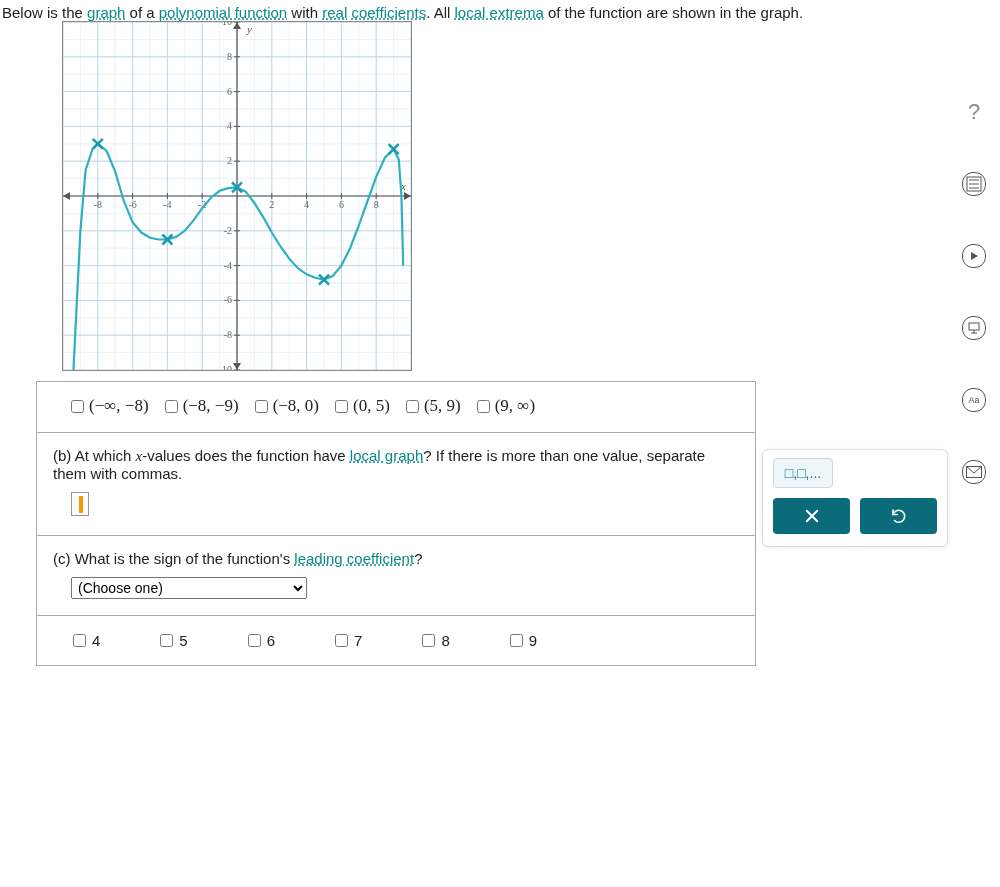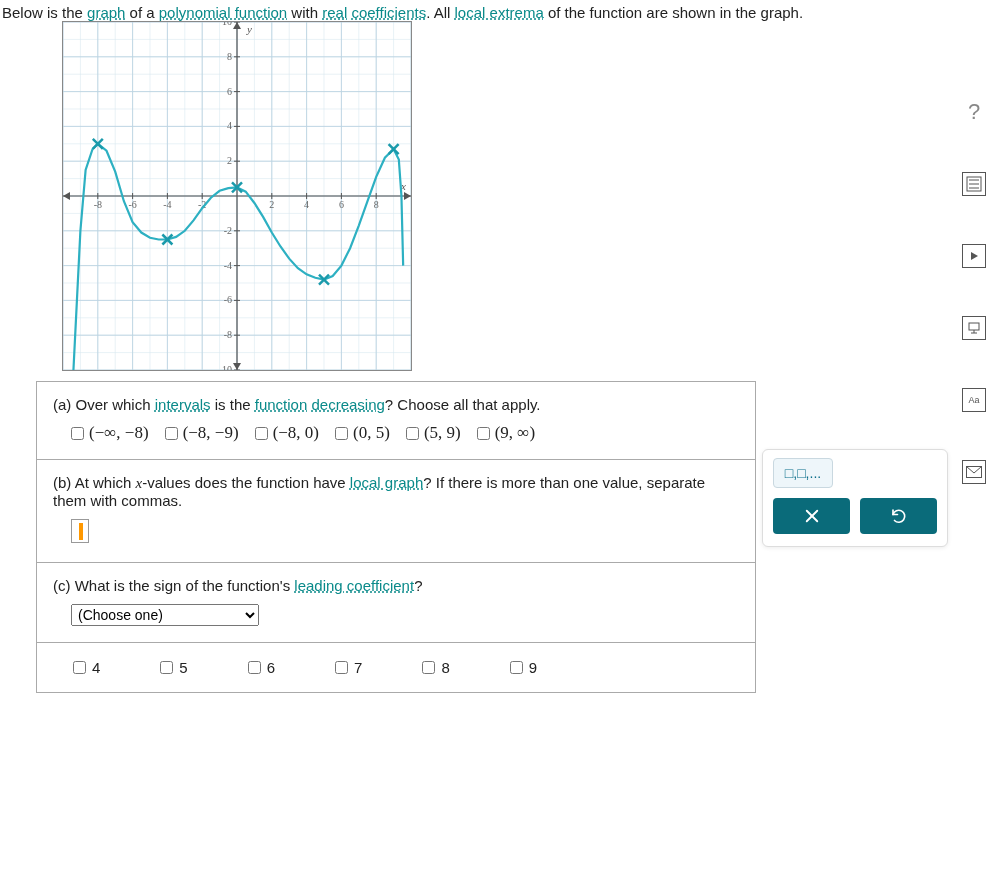--- a/index.html
+++ b/index.html
@@ -76,21 +76,21 @@
     .cursor-bar {
       position: absolute;
       left: 7px; top: 3px;
       width: 4px; height: 17px;
       background: #ff9800;
     }
     select.choose {
       margin-left: 18px;
       font-size: 14px;
       padding: 1px 2px;
-      width: 188px;
+      width: 236px;
     }
     .d-opts {
       display: flex;
       gap: 60px;
       margin-left: 20px;
       margin-top: 2px;
     }
     .d-opts .opt { display: flex; align-items: center; font-size: 15px; }
     .d-opts input[type=checkbox] { margin-right: 6px; }
 
@@ -143,21 +143,21 @@
       gap: 22px;
       align-items: center;
     }
     .sidestrip .sicon {
       width: 24px; height: 24px;
       display: flex; align-items: center; justify-content: center;
       color: #555;
       border: 1px solid transparent;
       cursor: pointer;
     }
-    .sidestrip .sicon.boxed { border: 1px solid #555; border-radius: 0; margin-top: 26px; }
+    .sidestrip .sicon.boxed { border: 1px solid #555; border-radius: 11px; margin-top: 26px; }
     .sidestrip .sicon.q {
       font-size: 22px;
       color: #888;
       border: none;
     }
   </style>
 </head>
 <body>
 
 <div class="content">
@@ -287,23 +287,20 @@
         <line x1="256" y1="262.52" x2="266" y2="252.51999999999998" stroke="#1a9aab" stroke-width="2.5"></line>
         <line x1="325.59999999999997" y1="122.02000000000001" x2="335.59999999999997" y2="132.02" stroke="#1a9aab" stroke-width="2.5"></line>
         <line x1="325.59999999999997" y1="132.02" x2="335.59999999999997" y2="122.02000000000001" stroke="#1a9aab" stroke-width="2.5"></line>
       </svg>
   </div>
 
 
   <div class="qcard">
 
     <div class="subq">
-      <p class="prompt">
-        <span>(a) Over which </span><span class="link">intervals</span><span> is the </span><span class="link">function</span><span> </span><span class="link">decreasing</span><span>? Choose all that apply.</span>
-      </p>
       <div class="opts-row" id="opts-a">
           <label class="opt">
             <input type="checkbox" style="">
             <span class="math">(−∞, −8)</span>
           </label>
           <label class="opt">
             <input type="checkbox" style="">
             <span class="math">(−8, −9)</span>
           </label>
           <label class="opt">

